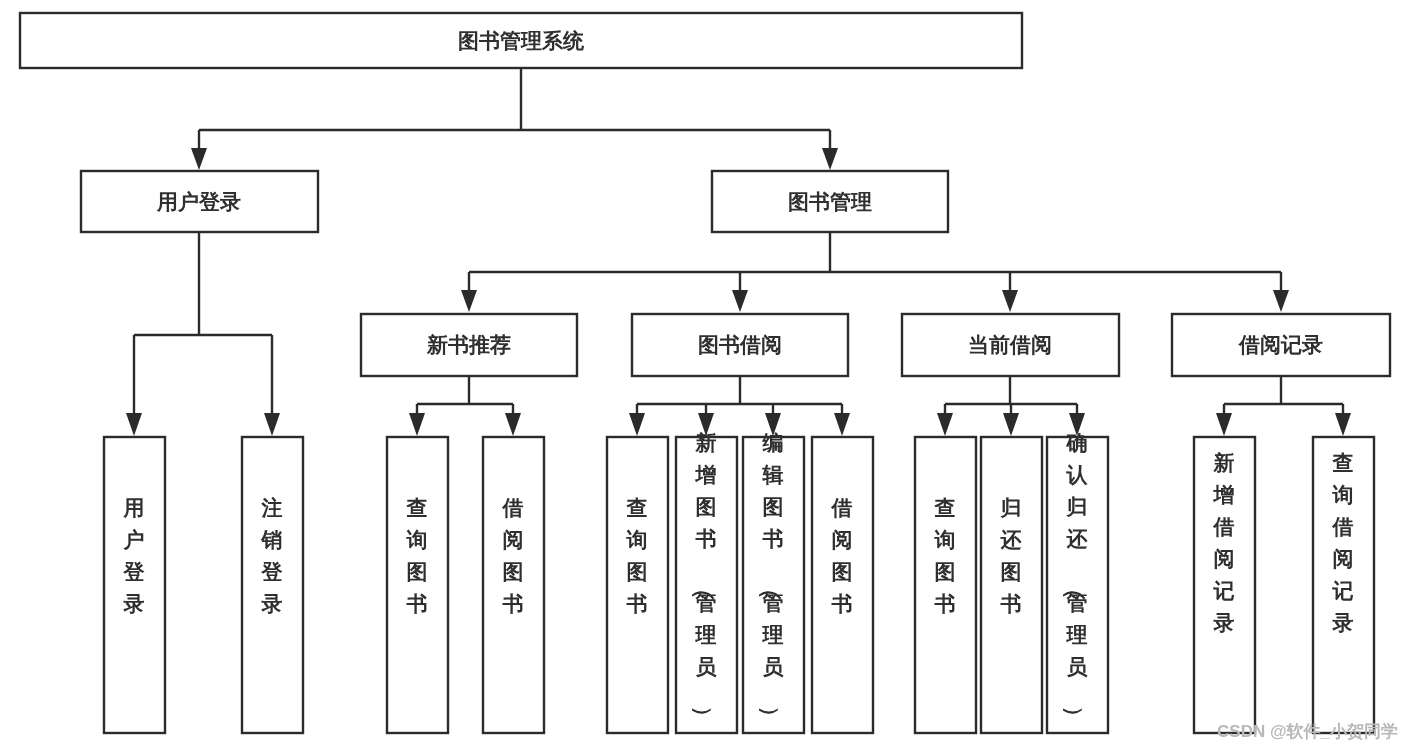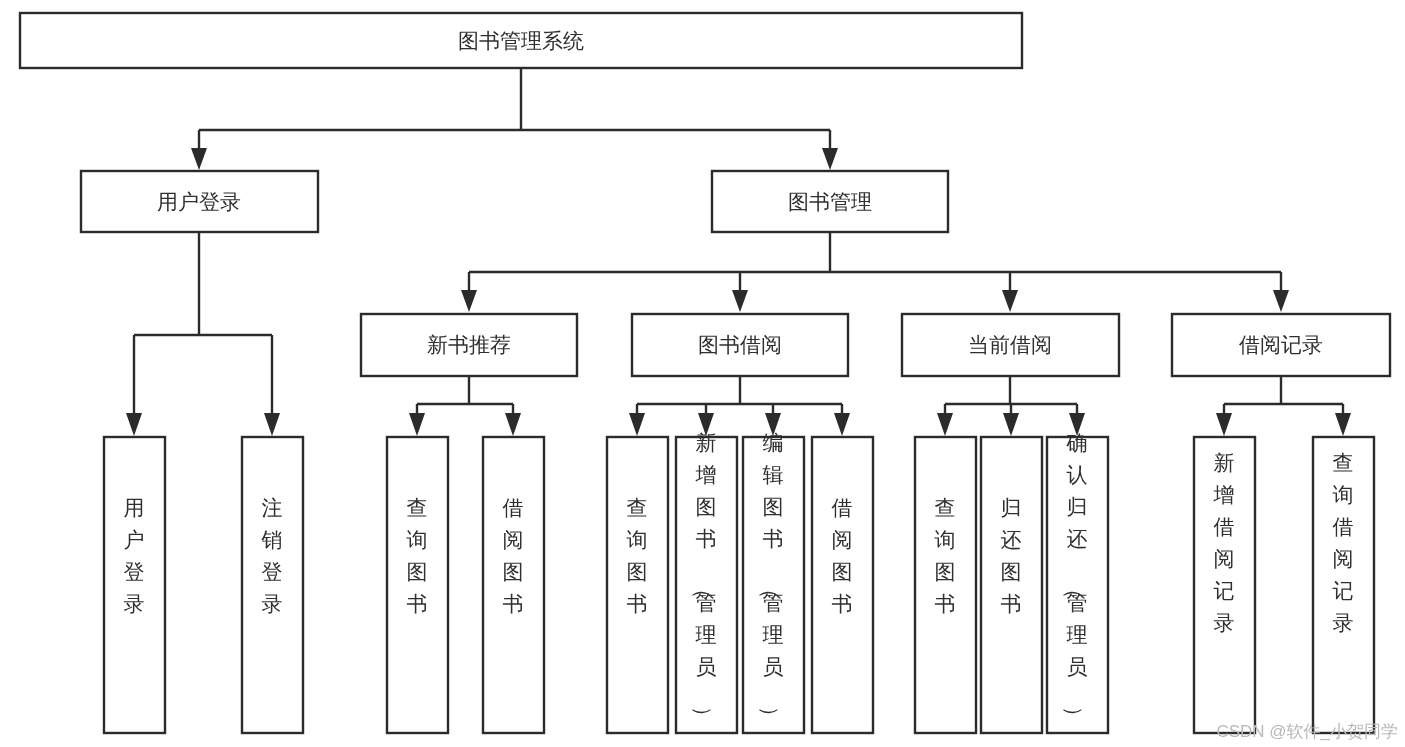--- a/index.html
+++ b/index.html
@@ -11,20 +11,21 @@
     width: 1405px;
     height: 747px;
     font-family: "Liberation Sans", "DejaVu Sans", sans-serif;
     overflow: hidden;
   }
   #diagram-root {
     position: relative;
     width: 1112px;
     height: 747px;
     background: #ffffff;
+    font-weight: bold;
   }
   svg.diagram-canvas {
     position: absolute;
     top: 0;
     left: 0;
     width: 1405px;
     height: 747px;
   }
   .node-box {
     fill: #ffffff;

